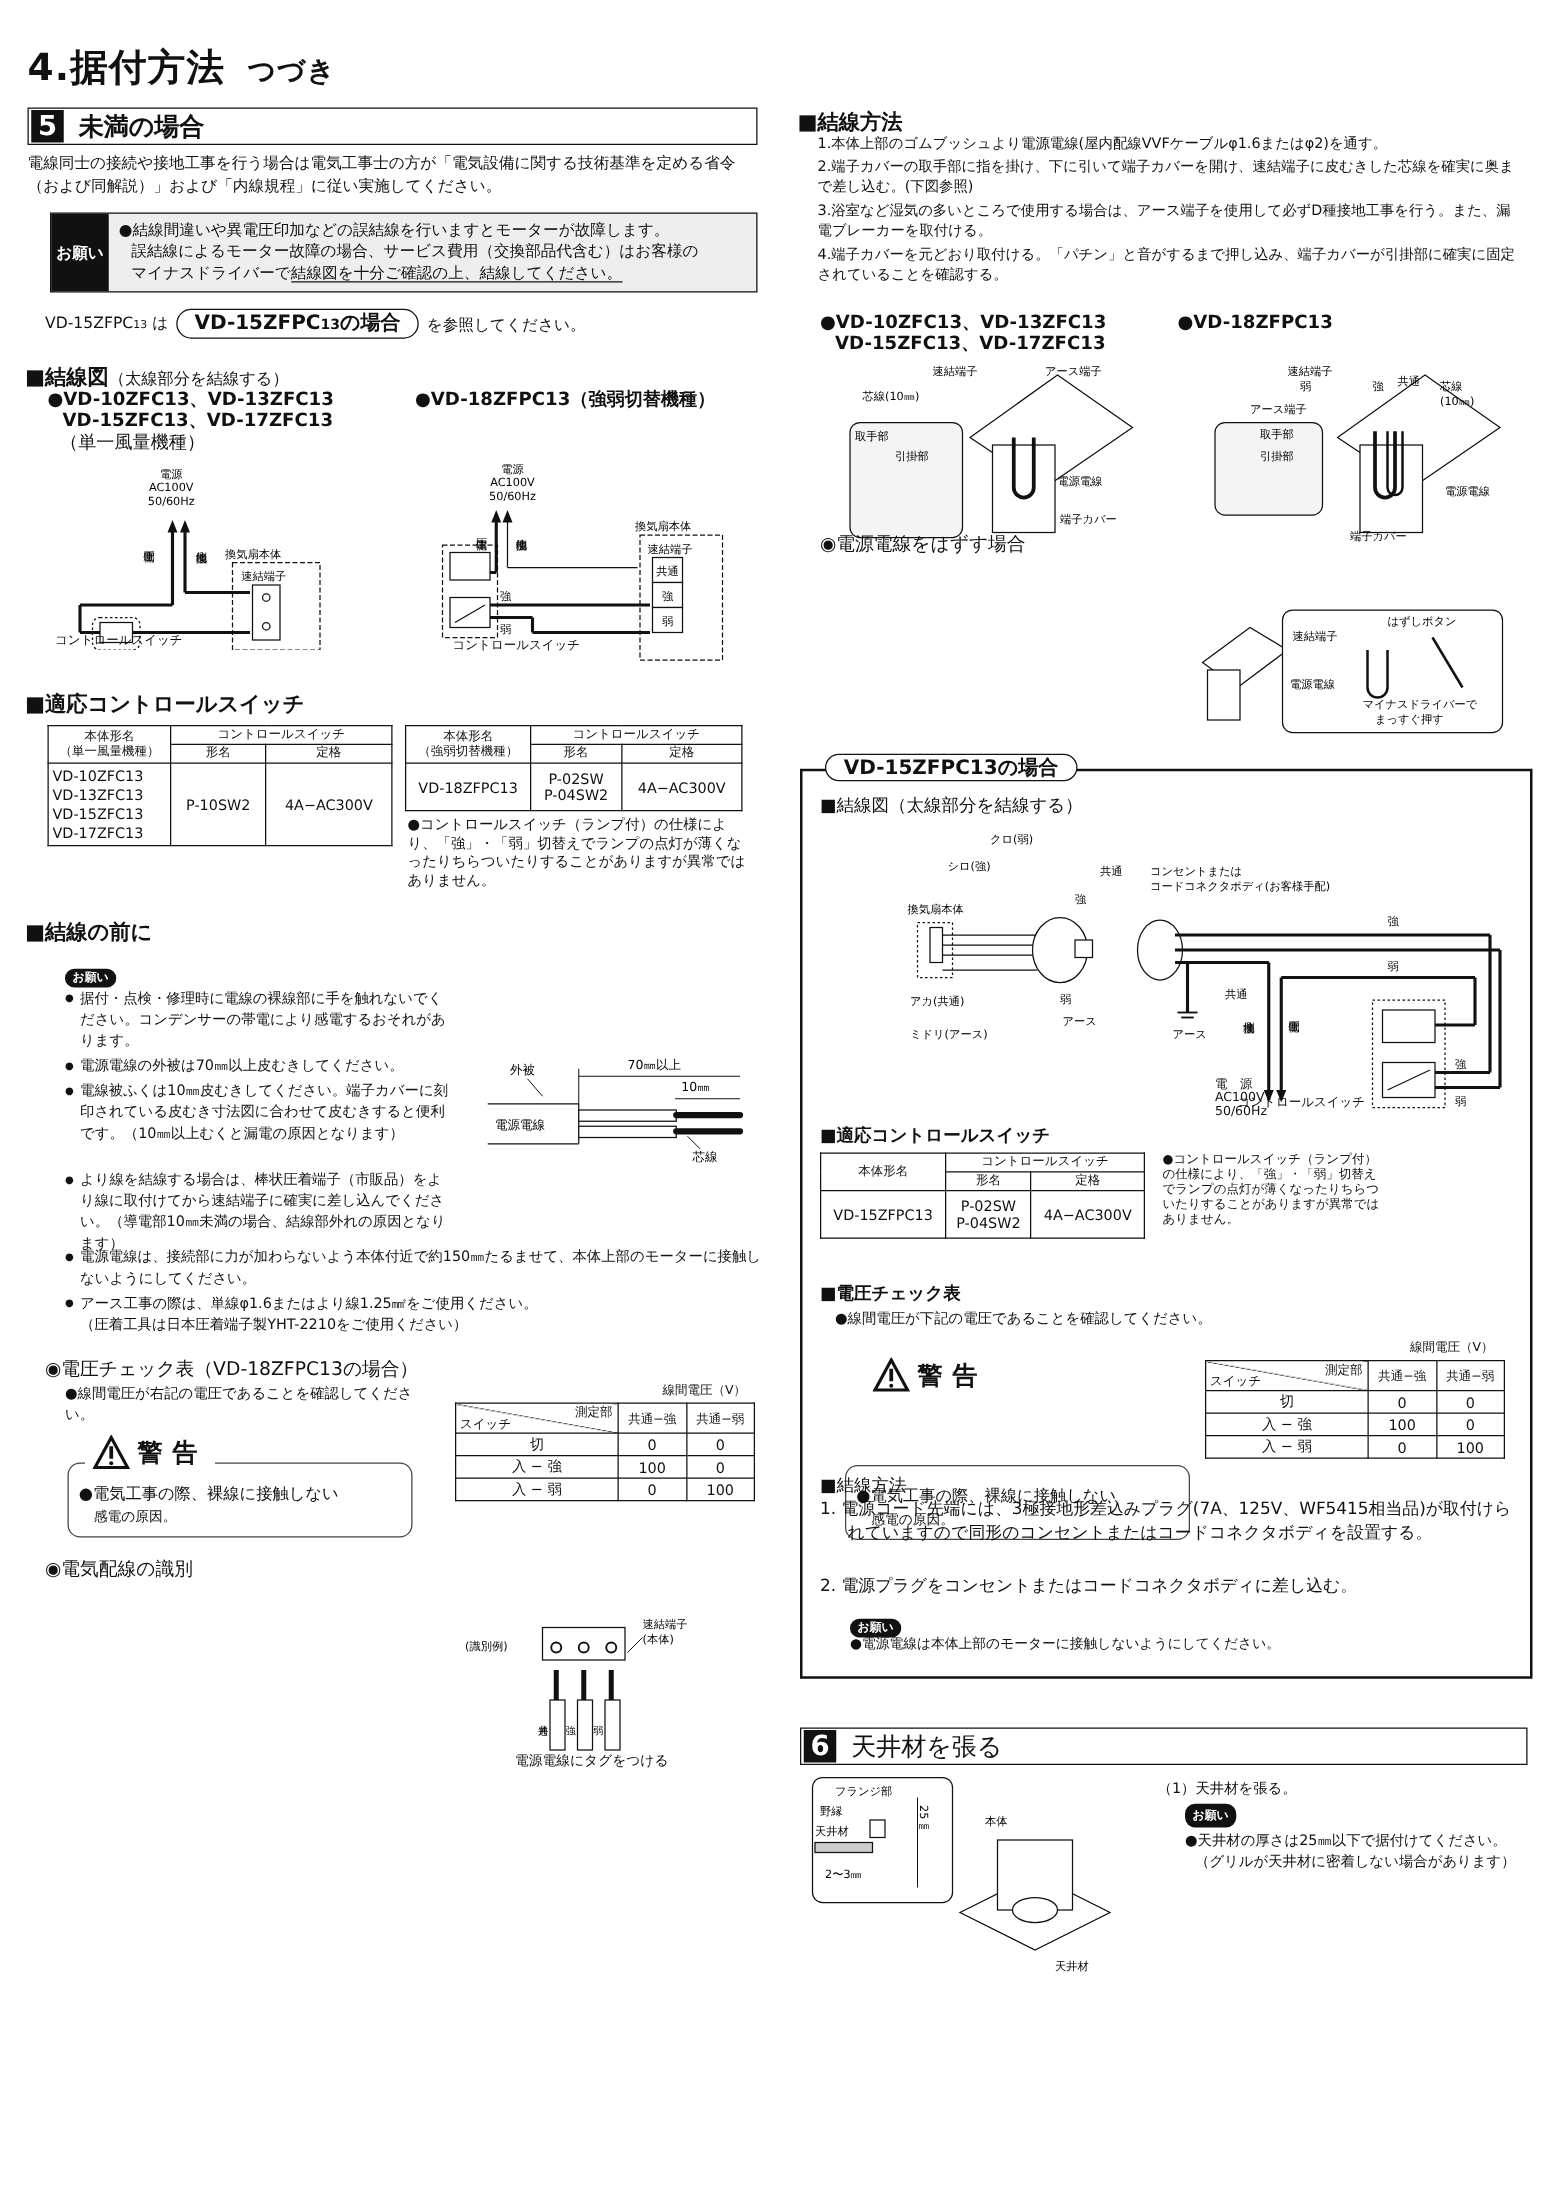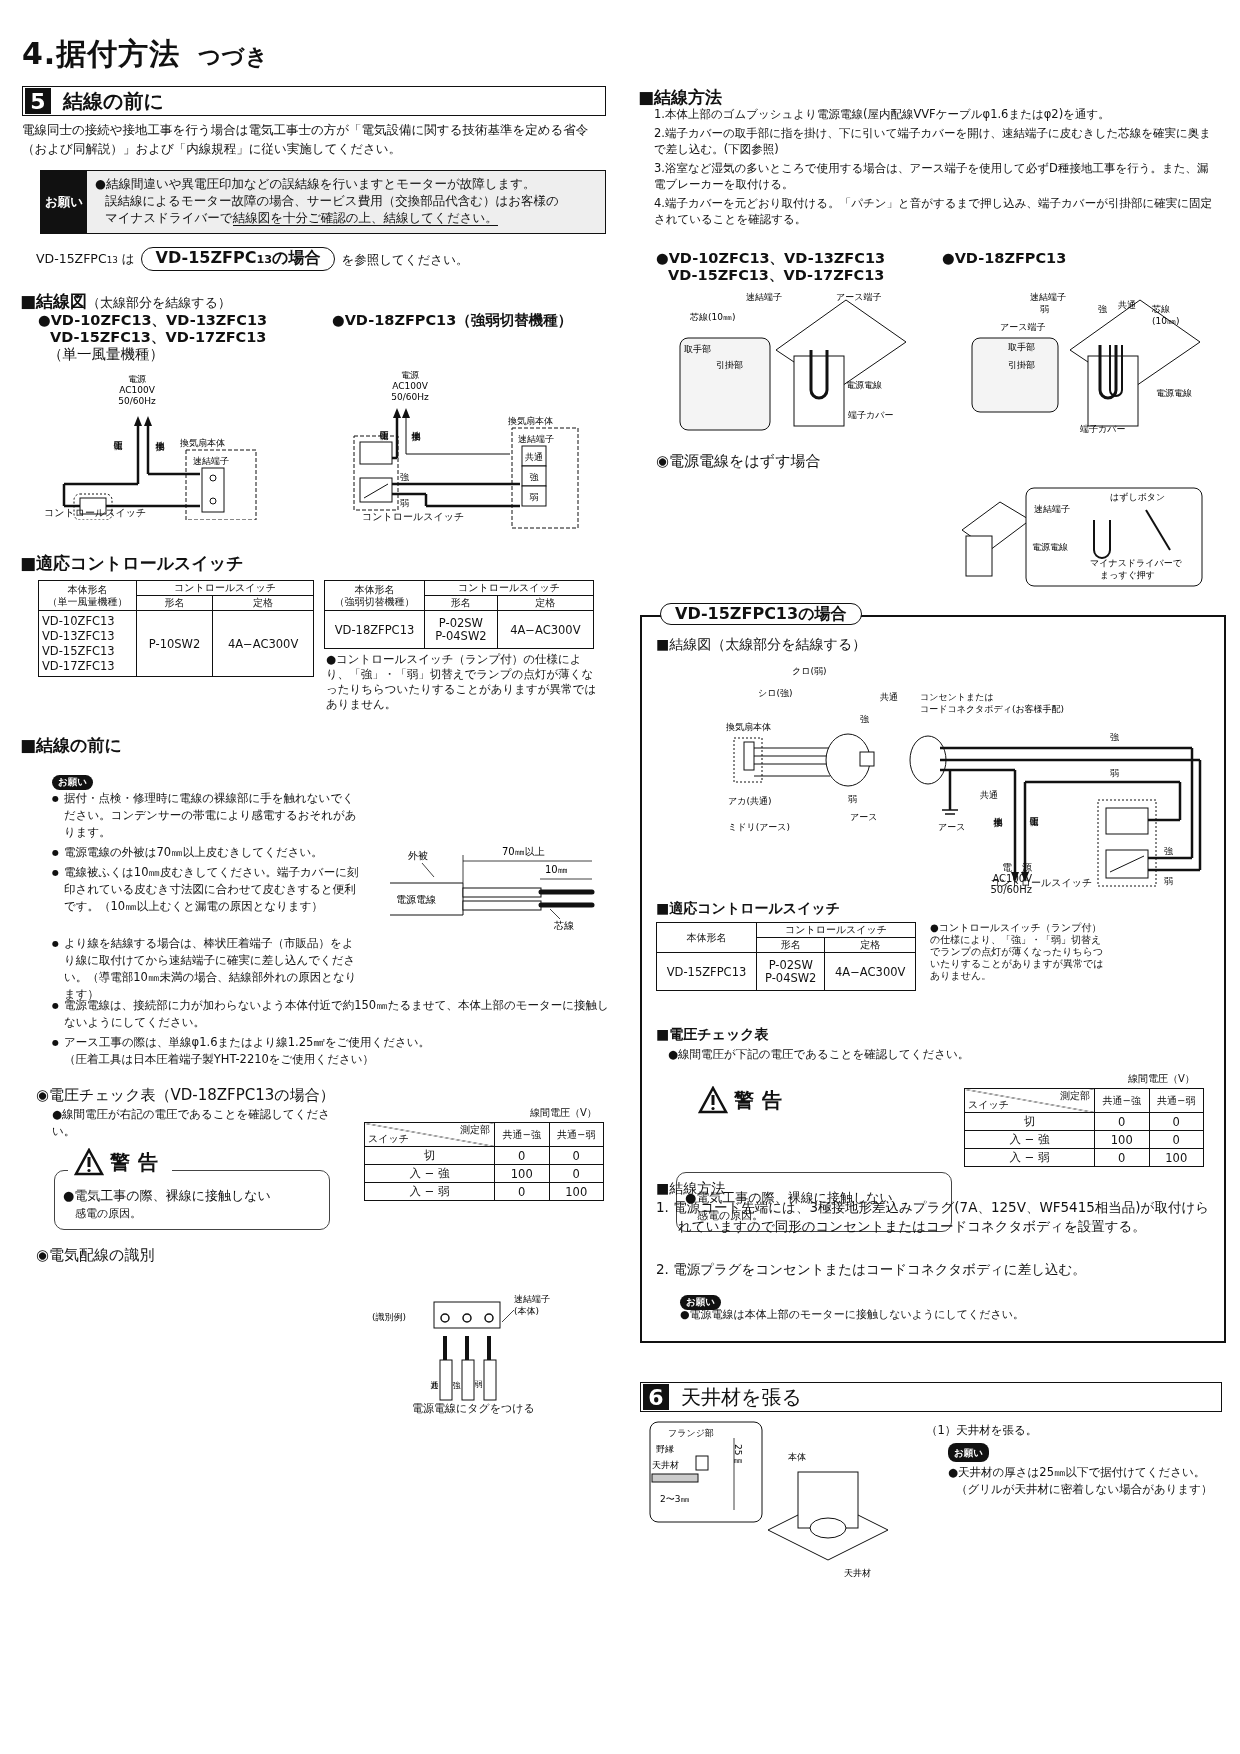--- a/index.html
+++ b/index.html
@@ -40,21 +40,21 @@
 <body>
 
 <div class="page">
 
   <div class="abs h1">
     <span>4.据付方法</span><span class="sub">つづき</span>
   </div>
 
   <div class="abs secbar" style="left:22px;top:86px;width:584px">
     <div class="num">5</div>
-    <div class="t">結線の前に</div>
+    <div class="t">未満の場合</div>
   </div>
   <div class="abs p" style="left:22px;top:120px;width:588px">電線同士の接続や接地工事を行う場合は電気工事士の方が「電気設備に関する技術基準を定める省令（および同解説）」および「内線規程」に従い実施してください。</div>
 
   <div class="abs notice" style="left:40px;top:170px;width:566px;height:64px">
     <div class="lab">お願い</div>
     <div class="txt">
       <div>●結線間違いや異電圧印加などの誤結線を行いますとモーターが故障します。</div>
       <div style="padding-left:10px">誤結線によるモーター故障の場合、サービス費用（交換部品代含む）はお客様の</div>
       <div style="padding-left:10px"><span>マイナスドライバーで</span><span style="border-bottom:1px solid #111">結線図を十分ご確認の上、結線してください。</span></div>
     </div>
@@ -315,21 +315,21 @@
     <text x="148" y="18" font-size="9">共通</text>
     <text x="182" y="22" font-size="9">芯線</text>
     <text x="182" y="34" font-size="9">(10㎜)</text>
     <text x="30" y="40" font-size="9">アース端子</text>
     <text x="38" y="60" font-size="9">取手部</text>
     <text x="38" y="78" font-size="9">引掛部</text>
     <text x="186" y="106" font-size="9">電源電線</text>
     <text x="110" y="142" font-size="9">端子カバー</text>
   </svg>
 
-  <div class="abs h3" style="left:656px;top:452px">◉電源電線をはずす場合</div>
+  <div class="abs h3" style="left:656px;top:426px">◉電源電線をはずす場合</div>
   <svg class="abs diag" style="left:960px;top:480px" width="250" height="110">
     <polygon points="2,50 40,22 70,40 30,70" fill="none" stroke="#111"></polygon>
     <rect x="6" y="56" width="26" height="40" fill="#fff" stroke="#111"></rect>
     <rect x="66" y="8" width="176" height="98" rx="8" fill="#fff" stroke="#111"></rect>
     <text x="150" y="20" font-size="9">はずしボタン</text>
     <text x="74" y="32" font-size="9">速結端子</text>
     <text x="72" y="70" font-size="9">電源電線</text>
     <text x="130" y="86" font-size="9">マイナスドライバーで</text>
     <text x="140" y="98" font-size="9">まっすぐ押す</text>
     <path d="M134 40 v30 a8 8 0 0 0 16 0 v-30" fill="none" stroke="#111" stroke-width="2"></path>
@@ -391,21 +391,21 @@
     <line x1="500" y1="100" x2="500" y2="210" stroke="#111" stroke-width="2.5"></line>
     <text x="464" y="194" font-size="9">強</text>
     <text x="464" y="224" font-size="9">弱</text>
   </svg>
   <div class="abs xs" style="left:990px;top:876px">コントロールスイッチ</div>
   <div class="abs xs" style="left:982px;top:872px;text-align:center;width:0"></div>
   <div class="abs xs" style="left:978px;top:864px;text-align:center;transform:translateX(-50%)"></div>
 
   <div class="abs xs" style="left:972px;top:862px;text-align:center"></div>
 
-  <div class="abs xs" style="left:972px;top:862px;width:60px;text-align:right;line-height:11px">
+  <div class="abs xs" style="left:972px;top:862px;width:60px;text-align:left;line-height:11px">
     <div>電　源</div>
     <div>AC100V</div>
     <div>50/60Hz</div>
   </div>
 
   <div class="abs h3" style="left:656px;top:900px;font-weight:bold;font-size:14px">■適応コントロールスイッチ</div>
   <table class="abs tbl" style="left:656px;top:922px;width:260px">
     <tbody>
         <tr>
       <th rowspan="2" style="width:100px">本体形名</th>

